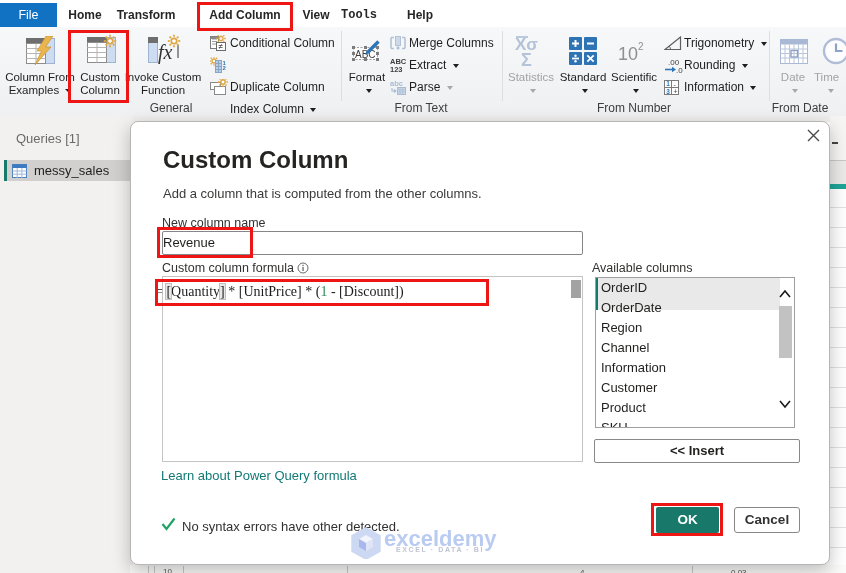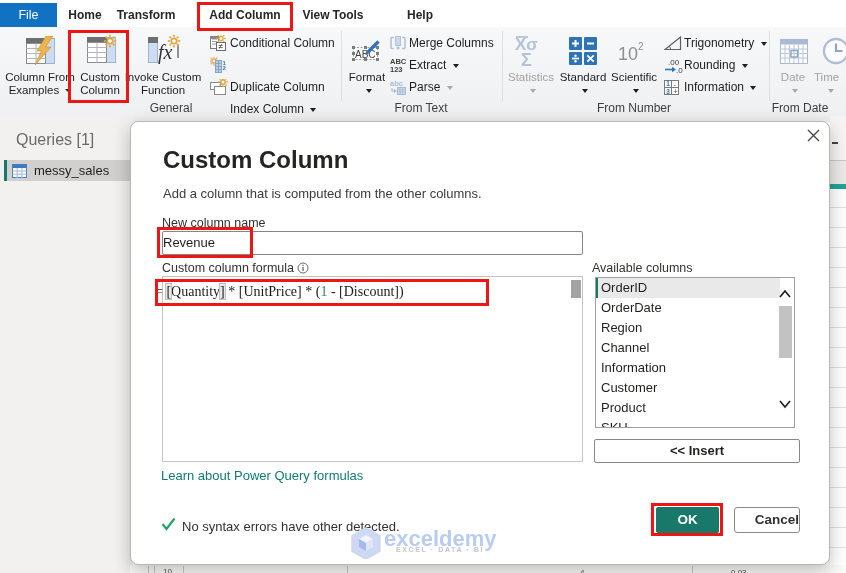--- a/index.html
+++ b/index.html
@@ -10,56 +10,56 @@
   .tab{top:3px;height:24px;line-height:24px;font-size:12px;font-weight:600;color:#262626;text-align:center;}
   #ribbon{left:0;top:27px;width:846px;height:89px;background:linear-gradient(#f7f8fa,#eef0f2);border-bottom:1px solid #cfcdcb;}
   .vsep{top:31px;height:70px;width:1px;background:#dcdee1;}
   .grplabel{top:102px;height:13px;font-size:12px;color:#3d3d3d;text-align:center;line-height:13px;}
   .bigtxt{font-size:11.5px;color:#1e1e1e;text-align:center;line-height:13px;}
   .graytxt{color:#a3a3a3;}
   .smalltxt{font-size:12px;color:#1e1e1e;line-height:16px;white-space:nowrap;}
   .caret{display:inline-block;width:0;height:0;border-left:3.5px solid transparent;border-right:3.5px solid transparent;border-top:4px solid #1e1e1e;vertical-align:middle;margin-left:3px;}
   .caretg{border-top-color:#a8a8a8;}
   #leftpanel{left:0;top:116px;width:133px;height:457px;background:#f2f1ef;}
-  #querieslbl{left:16px;top:131px;font-size:16px;color:#6a6a68;}
+  #querieslbl{left:16px;top:131px;font-size:13px;color:#6a6a68;}
   #qrow{left:4px;top:160px;width:129px;height:21px;background:#d2d0ce;}
   #qbar{left:4px;top:160px;width:3px;height:21px;background:#17796b;}
   #qname{left:34px;top:163px;font-size:13px;color:#201f1e;}
   
   #rsliver{left:830px;top:116px;width:16px;height:457px;background:#f6f5f4;}
   
   #dialog{left:130px;top:121px;width:700px;height:444px;background:#fff;border:1px solid #b8b6b4;border-radius:8px;box-shadow:0 6px 18px rgba(0,0,0,0.25);box-sizing:border-box;}
   #dtitle{left:163px;top:146px;font-size:24px;font-weight:700;color:#252423;}
   #dsub{left:163px;top:186px;font-size:13px;color:#3b3a39;}
   .dlabel{font-size:12.5px;color:#323130;}
   #input1{left:162px;top:231px;width:421px;height:24px;border:1px solid #868686;border-radius:2px;background:#fff;box-sizing:border-box;font-size:13px;line-height:22px;padding-left:0;color:#201f1e;}
   #fbox{left:162px;top:276px;width:421px;height:186px;border:1px solid #c6c4c2;background:#fff;box-sizing:border-box;}
   #ftext{left:155px;top:284px;font-family:Liberation Serif, serif;font-size:14px;color:#1b1b1b;white-space:pre;}
   .bh{background:#e8e8e8;outline:1px solid #c0c0c0;}
   #fthumb{left:571px;top:280px;width:10px;height:18px;background:#a3a3a3;}
   #listbox{left:595px;top:277px;width:200px;height:151px;border:1px solid #a19f9d;background:#fff;box-sizing:border-box;overflow:hidden;}
-  .litem{position:absolute;left:1px;width:180px;height:20px;font-size:13px;color:#201f1e;line-height:20px;padding-left:5px;}
+  .litem{position:absolute;left:1px;width:180px;height:32px;font-size:13px;color:#201f1e;line-height:20px;padding-left:5px;}
   #insertbtn{left:594px;top:439px;width:206px;height:24px;border:1px solid #8a8886;border-radius:2px;background:#fff;box-sizing:border-box;text-align:center;font-size:13px;font-weight:600;color:#201f1e;line-height:22px;}
   #learnlink{left:161px;top:468px;font-size:13px;color:#117a75;}
   #noerr{left:182px;top:519px;font-size:13px;color:#323130;}
   #okbtn{left:656px;top:507px;width:63px;height:26px;background:#18796b;border-radius:2px;color:#fff;font-size:13.5px;font-weight:700;text-align:center;line-height:26px;}
-  #cancelbtn{left:734px;top:507px;width:66px;height:26px;background:#fff;border:1px solid #8a8886;border-radius:3px;box-sizing:border-box;color:#323130;font-size:13.5px;font-weight:600;text-align:right;line-height:24px;}
+  #cancelbtn{left:734px;top:507px;width:66px;height:26px;background:#fff;border:1px solid #8a8886;border-radius:3px;box-sizing:border-box;color:#323130;font-size:13.5px;font-weight:600;text-align:center;line-height:24px;}
   .redbox{border:3px solid #ee1515;box-sizing:border-box;}
   #wmtext{left:384px;top:526px;font-size:22px;font-weight:700;color:#a9bfee;opacity:.8;}
   #wmtag{left:396px;top:546px;font-size:7px;font-weight:700;letter-spacing:1.6px;color:#c0c4d4;}
 </style>
 </head>
 <body>
 <div id="tabbar" class="abs"></div>
 <div id="filetab" class="abs">File</div>
 <div class="abs tab" style="left:64px;width:42px;">Home</div>
 <div class="abs tab" style="left:115px;width:62px;">Transform</div>
 <div class="abs tab" style="left:206px;width:78px;">Add Column</div>
 <div class="abs tab" style="left:301px;width:30px;">View</div>
-<div class="abs tab" style="left:330px;width:36px;">Tools</div>
+<div class="abs tab" style="left:341px;width:36px;font-family:Liberation Mono, monospace;">Tools</div>
 <div class="abs tab" style="left:404px;width:32px;">Help</div>
 
 <div id="ribbon" class="abs"></div>
 <div class="abs vsep" style="left:341px;"></div>
 <div class="abs vsep" style="left:502px;"></div>
 <div class="abs vsep" style="left:769px;"></div>
 <div class="abs grplabel" style="left:131px;width:80px;">General</div>
 <div class="abs grplabel" style="left:381px;width:80px;">From Text</div>
 <div class="abs grplabel" style="left:594px;width:80px;">From Number</div>
 <div class="abs grplabel" style="left:760px;width:80px;">From Date</div>
@@ -311,21 +311,21 @@
 <div class="litem" style="left:596px;top:418px;height:9px;overflow:hidden;">SKU</div>
 
 <svg class="abs" style="left:778px;top:288px;" width="14" height="12" viewBox="0 0 14 12">
     <path d="M2 9 L7 3 L12 9" fill="none" stroke="#1b1b1b" stroke-width="1.6"></path>
   </svg>
 <div class="abs" style="left:779px;top:306px;width:13px;height:52px;background:#c2c2c2;"></div>
 <svg class="abs" style="left:778px;top:398px;" width="14" height="12" viewBox="0 0 14 12">
     <path d="M2 3 L7 9 L12 3" fill="none" stroke="#1b1b1b" stroke-width="1.6"></path>
   </svg>
 <div id="insertbtn" class="abs">&lt;&lt; Insert</div>
-<div id="learnlink" class="abs">Learn about Power Query formulas</div>
+<div id="learnlink" class="abs">Learn about Power Query formula</div>
 <svg class="abs" style="left:161px;top:517px;" width="15" height="14" viewBox="0 0 15 14">
     <path d="M1.5 7 L5.5 12 L13.5 1.5" fill="none" stroke="#21a366" stroke-width="2.2"></path>
   </svg>
 <div id="noerr" class="abs">No syntax errors have other detected.</div>
 <div id="okbtn" class="abs">OK</div>
 <div id="cancelbtn" class="abs">Cancel</div>
 
 <svg class="abs" style="left:349px;top:527px;" width="34" height="32" viewBox="0 0 34 32">
 <polygon points="17,0 31.7,8.25 31.7,24.75 17,33 2.3,24.75 2.3,8.25" fill="#cdd8f3"></polygon>
 <polygon points="17,8 24,12 17,16 10,12" fill="#f2f5fc"></polygon>

